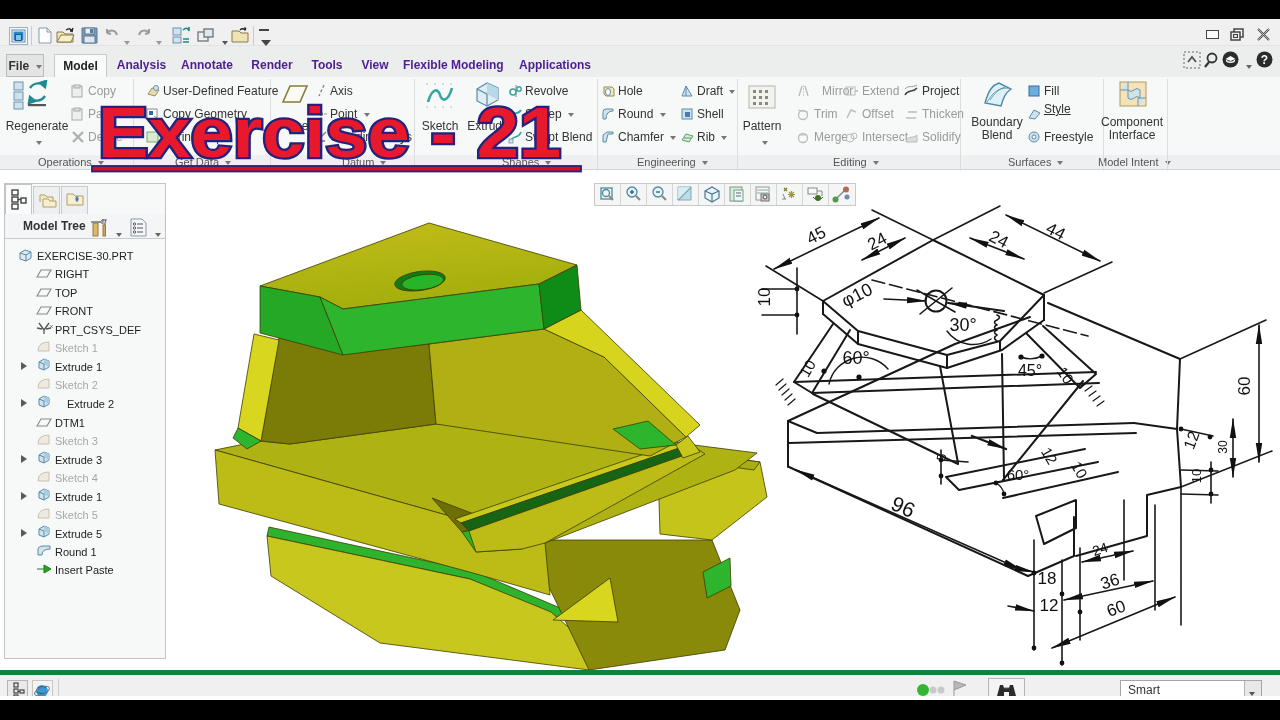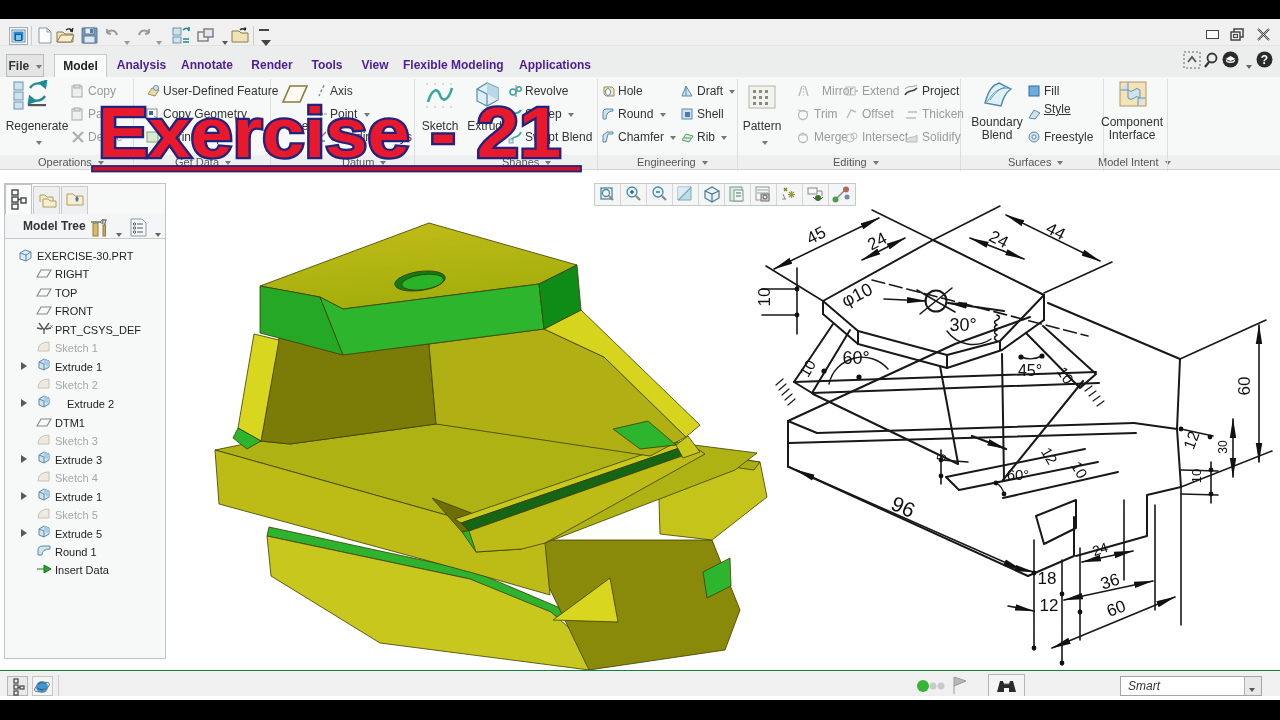--- a/index.html
+++ b/index.html
@@ -26,21 +26,21 @@
 .gsep{position:absolute;top:79px;width:1px;height:92px;background:#dcdddd;}
 .rbt{position:absolute;font-size:12px;color:#333;white-space:nowrap;}
 .rbt.gray{color:#9a9a9a;}
 .bigbt{position:absolute;text-align:center;font-size:12px;color:#333;}
 .dar{display:inline-block;width:0;height:0;border-left:3px solid transparent;border-right:3px solid transparent;border-top:4px solid #777;vertical-align:middle;margin-left:3px;}
 
 #leftpanel{left:4px;top:183px;width:162px;height:476px;background:#f7f8f8;border:1px solid #c3c3c3;}
 .treerow{position:absolute;left:0;font-size:11px;color:#222;white-space:nowrap;height:18px;line-height:18px;}
 .treerow.gray{color:#a8a8a8;}
 
-#statusbar{left:0;top:670px;width:1280px;height:26px;background:#f0f0f0;border-top:1px solid #15803d;font-style:italic;}
+#statusbar{left:0;top:670px;width:1280px;height:26px;background:#f0f0f0;border-top:5px solid #15803d;}
 
 #gfxtb{left:594px;top:183px;height:23px;background:#f4f5f5;border:1px solid #c9c9c9;display:flex;}
 .gbtn{width:26px;height:21px;border-right:1px solid #d5d5d5;position:relative;}
 svg{display:block;}
 .icon{position:absolute;}
 </style>
 </head>
 <body>
 <div id="stage">
   <div class="abs" id="topblack"></div>
@@ -497,21 +497,21 @@
           <path d="M8 2 L13 4 L13 10 L8 7 Z" fill="#a8cde2"></path>
         </svg>
     <div class="treerow" style="left:55px;top:525px;">Extrude 5</div>
     <svg class="icon" style="left:36px;top:544px;" width="16" height="13">
           <path d="M2 11 L2 6 Q2 2 7 2 L14 2 L14 5 Q6 5 6 11 Z" fill="#cfe3ee" stroke="#5b8ba6"></path>
         </svg>
     <div class="treerow" style="left:55px;top:543px;">Round 1</div>
     <svg class="icon" style="left:36px;top:562px;" width="16" height="13">
           <path d="M1 7 h7 v-4 l7 4 l-7 4 v-4" fill="#2e9e2e" stroke="#1a7a1a"></path>
         </svg>
-    <div class="treerow" style="left:55px;top:561px;">Insert Data</div>
+    <div class="treerow" style="left:55px;top:561px;">Insert Paste</div>
     </div>
   </div>
   <div class="abs" id="gfxtb">
     <div class="gbtn">
         <svg width="26" height="21">
           <rect x="6" y="4" width="11" height="11" fill="none" stroke="#4a8a9e" stroke-width="1.3"></rect>
           <circle cx="11" cy="9" r="3.5" fill="none" stroke="#4a8a9e" stroke-width="1.3"></circle>
           <path d="M14 12 l4 4" stroke="#888" stroke-width="2"></path>
         </svg>
       </div>

